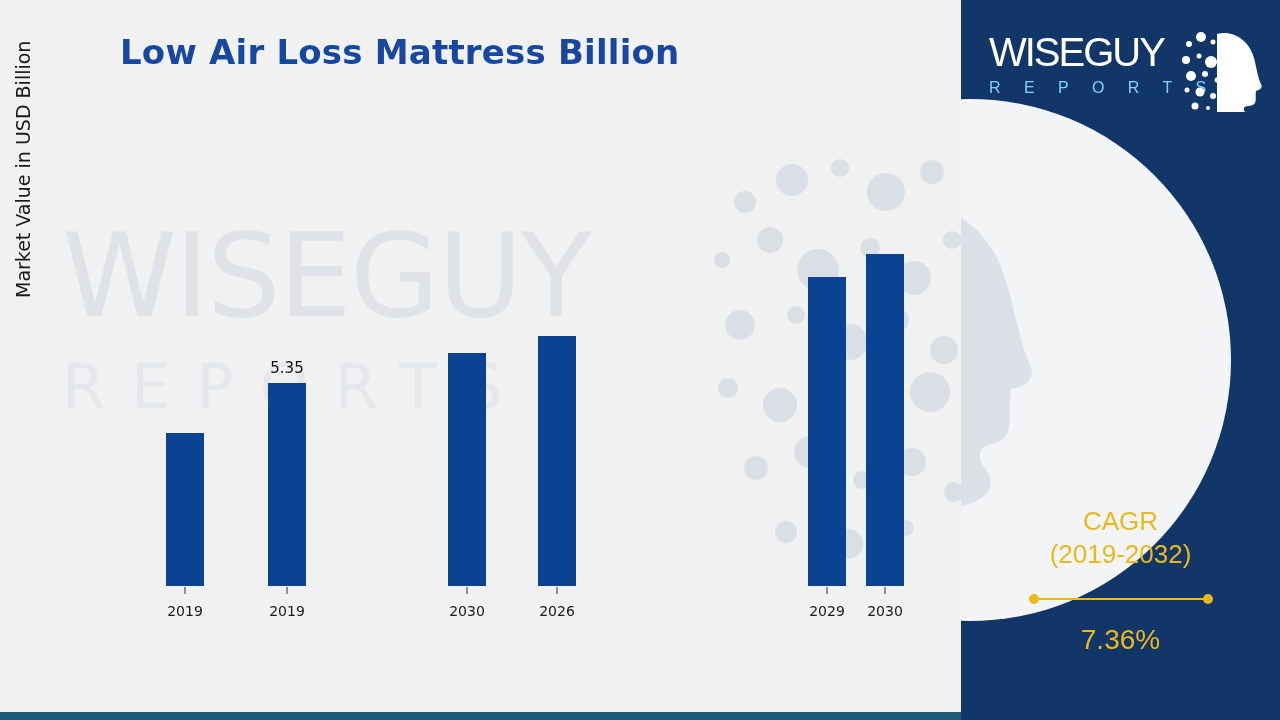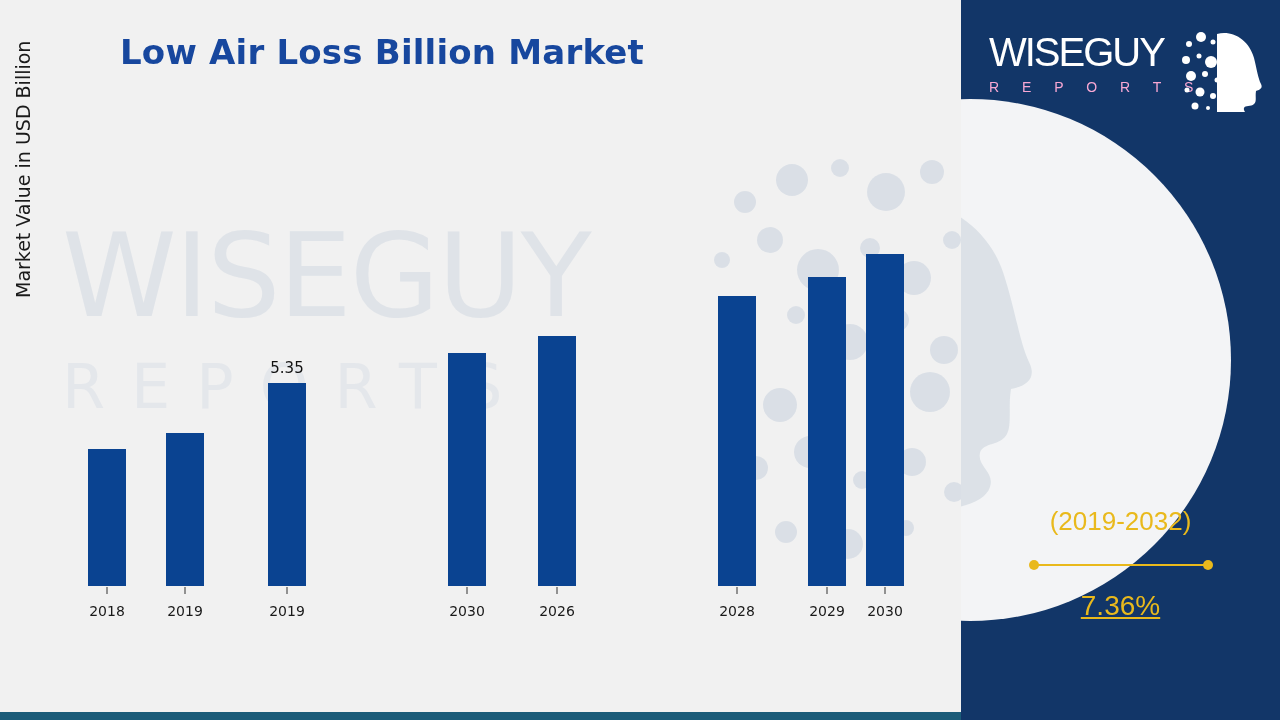--- a/index.html
+++ b/index.html
@@ -138,22 +138,22 @@
   #logo-wordmark {
     font-size: 40px;
     color: #ffffff;
     letter-spacing: -2px;
     line-height: 1;
     font-family: "Liberation Sans", sans-serif;
     white-space: nowrap;
   }
   #logo-sub {
     margin-top: 8px;
-    font-size: 14px;
-    color: #f9a8d4;
+    font-size: 16px;
+    color: #7dd3fc;
     letter-spacing: 9.5px;
     line-height: 1;
     font-family: "Liberation Sans", sans-serif;
     white-space: nowrap;
   }
   #logo-dots { position: absolute; right: -8px; top: -4px; }
 
   #cagr-block {
     position: absolute;
     left: 0; top: 505px;
@@ -181,21 +181,20 @@
     width: 10px; height: 10px; border-radius: 50%;
     background: #e9b91c;
   }
   #cagr-rule .dot.l { left: 0; }
   #cagr-rule .dot.r { right: 0; }
   #cagr-value {
     margin-top: 20px;
     font-size: 28px;
     color: #e9b91c;
     font-family: "Liberation Sans", sans-serif;
-    text-decoration: underline;
   }
 
   #bottom-strip {
     position: absolute;
     left: 0; top: 712px;
     width: 961px; height: 8px;
     background: #1b5c79;
   }
 </style>
 </head>
@@ -237,55 +236,45 @@
           <circle cx="110" cy="332" r="16"></circle>
           <circle cx="162" cy="360" r="9"></circle>
         <circle cx="212" cy="342" r="14"></circle>
           <circle cx="254" cy="372" r="10"></circle>
         <circle cx="86" cy="412" r="11"></circle>
           <circle cx="148" cy="424" r="15"></circle>
           <circle cx="206" cy="408" r="8"></circle>
       </g>
     </svg>
 
-    <h1 id="chart-title">Low Air Loss Billion Market</h1>
+    <h1 id="chart-title">Low Air Loss Mattress Billion</h1>
 
     <div id="y-axis-label">Market Value in USD Billion</div>
 
     <div id="plot">
-        <div class="bar-col" style="left: 0px;">
-          <div class="bar" style="height: 137.245px; background: rgb(10, 67, 145);"></div>
-          <div class="tick"></div>
-          <div class="tick-label">2018</div>
-        </div>
         <div class="bar-col" style="left: 78px;">
           <div class="bar" style="height: 152.79px; background: rgb(10, 67, 145);"></div>
           <div class="tick"></div>
           <div class="tick-label">2019</div>
         </div>
         <div class="bar-col" style="left: 180px; text-align: center;">
           <div class="bar" style="height: 202.835px; background: rgb(10, 67, 145);"></div>
           <div class="bar-label" style="bottom: 208.835px;">5.35</div>
           <div class="tick"></div>
           <div class="tick-label">2019</div>
         </div>
         <div class="bar-col" style="left: 360px;">
           <div class="bar" style="height: 232.786px; background: rgb(10, 67, 145);"></div>
           <div class="tick"></div>
           <div class="tick-label">2030</div>
         </div>
         <div class="bar-col" style="left: 450px;">
           <div class="bar" style="height: 250.226px; background: rgb(10, 67, 145);"></div>
           <div class="tick"></div>
           <div class="tick-label">2026</div>
-        </div>
-        <div class="bar-col" style="left: 630px;">
-          <div class="bar" style="height: 289.656px; background: rgb(10, 67, 145);"></div>
-          <div class="tick"></div>
-          <div class="tick-label">2028</div>
         </div>
         <div class="bar-col" style="left: 720px;">
           <div class="bar" style="height: 309.37px; background: rgb(10, 67, 145);"></div>
           <div class="tick"></div>
           <div class="tick-label">2029</div>
         </div>
         <div class="bar-col" style="left: 778px;">
           <div class="bar" style="height: 332.497px; background: rgb(10, 67, 145);"></div>
           <div class="tick"></div>
           <div class="tick-label">2030</div>
@@ -370,20 +359,21 @@
           <circle cx="6" cy="62" r="2.5"></circle>
             <circle cx="19" cy="64" r="4.5"></circle>
             <circle cx="32" cy="68" r="3"></circle>
           <circle cx="14" cy="78" r="3.5"></circle>
             <circle cx="27" cy="80" r="2"></circle>
         </g>
       </svg>
     </div>
 
     <div id="cagr-block">
+      <div id="cagr-title">CAGR</div>
       <div id="cagr-period">(2019-2032)</div>
       <div id="cagr-rule">
         <span class="dot l"></span>
         <span class="line"></span>
         <span class="dot r"></span>
       </div>
       <div id="cagr-value">7.36%</div>
     </div>
   </div>
 </div>

